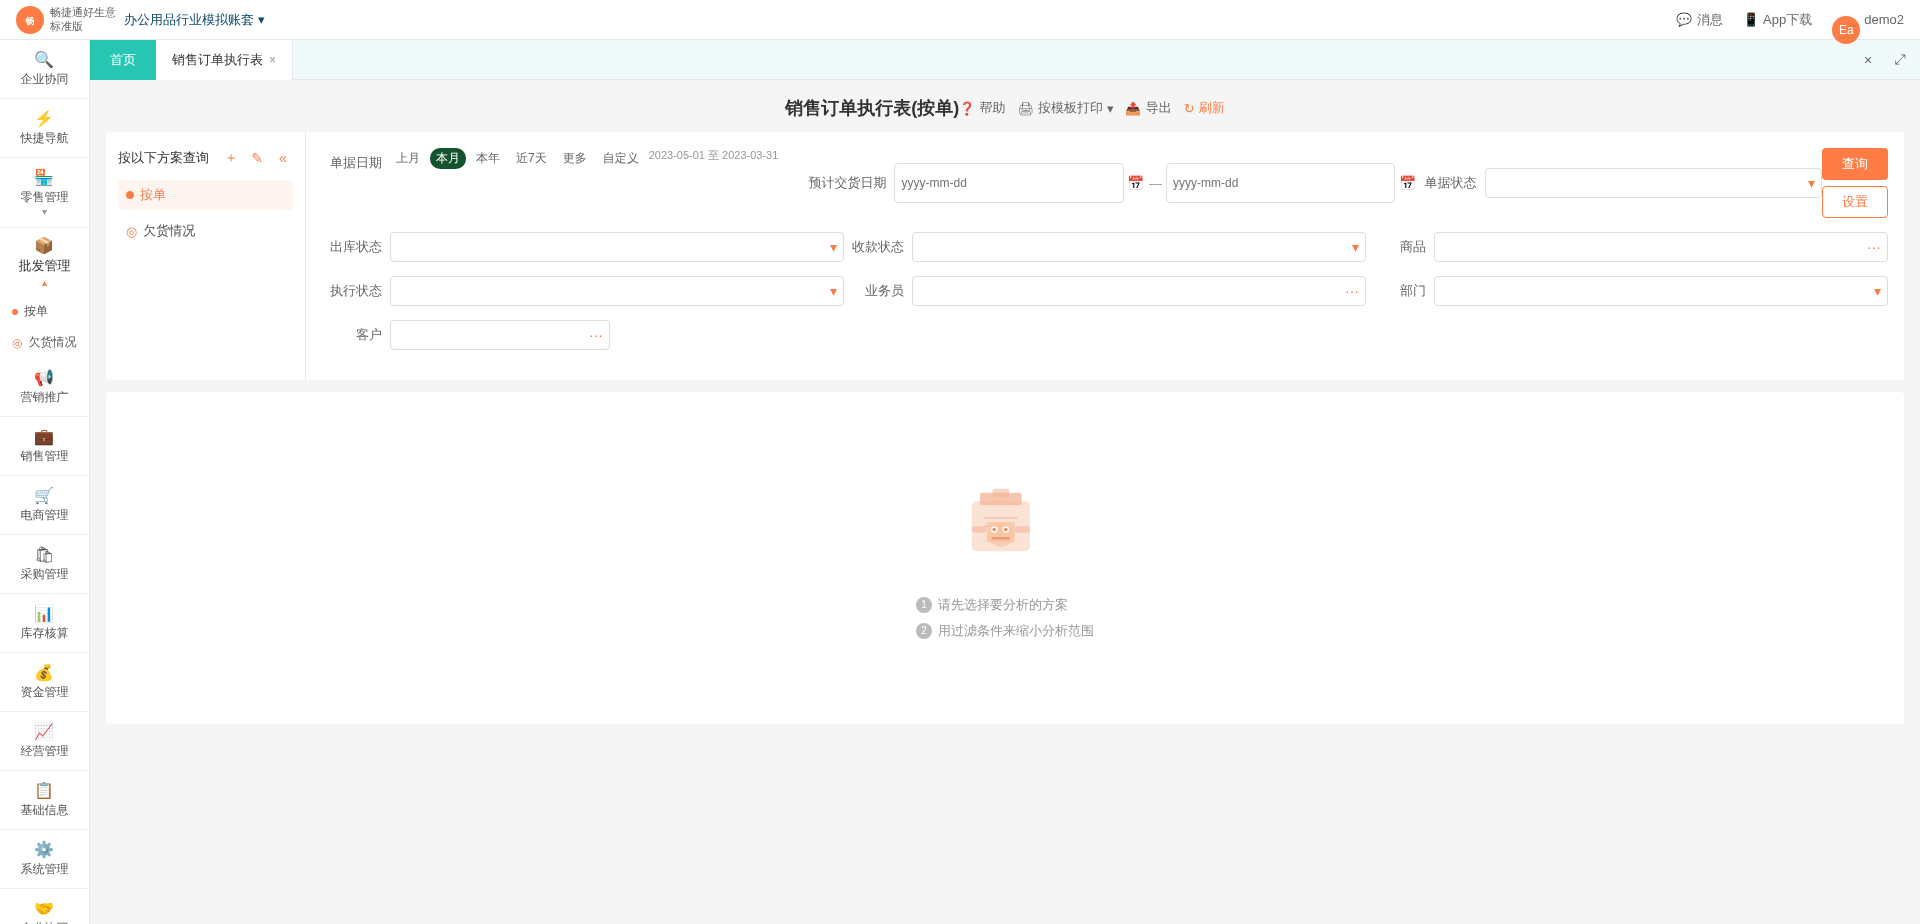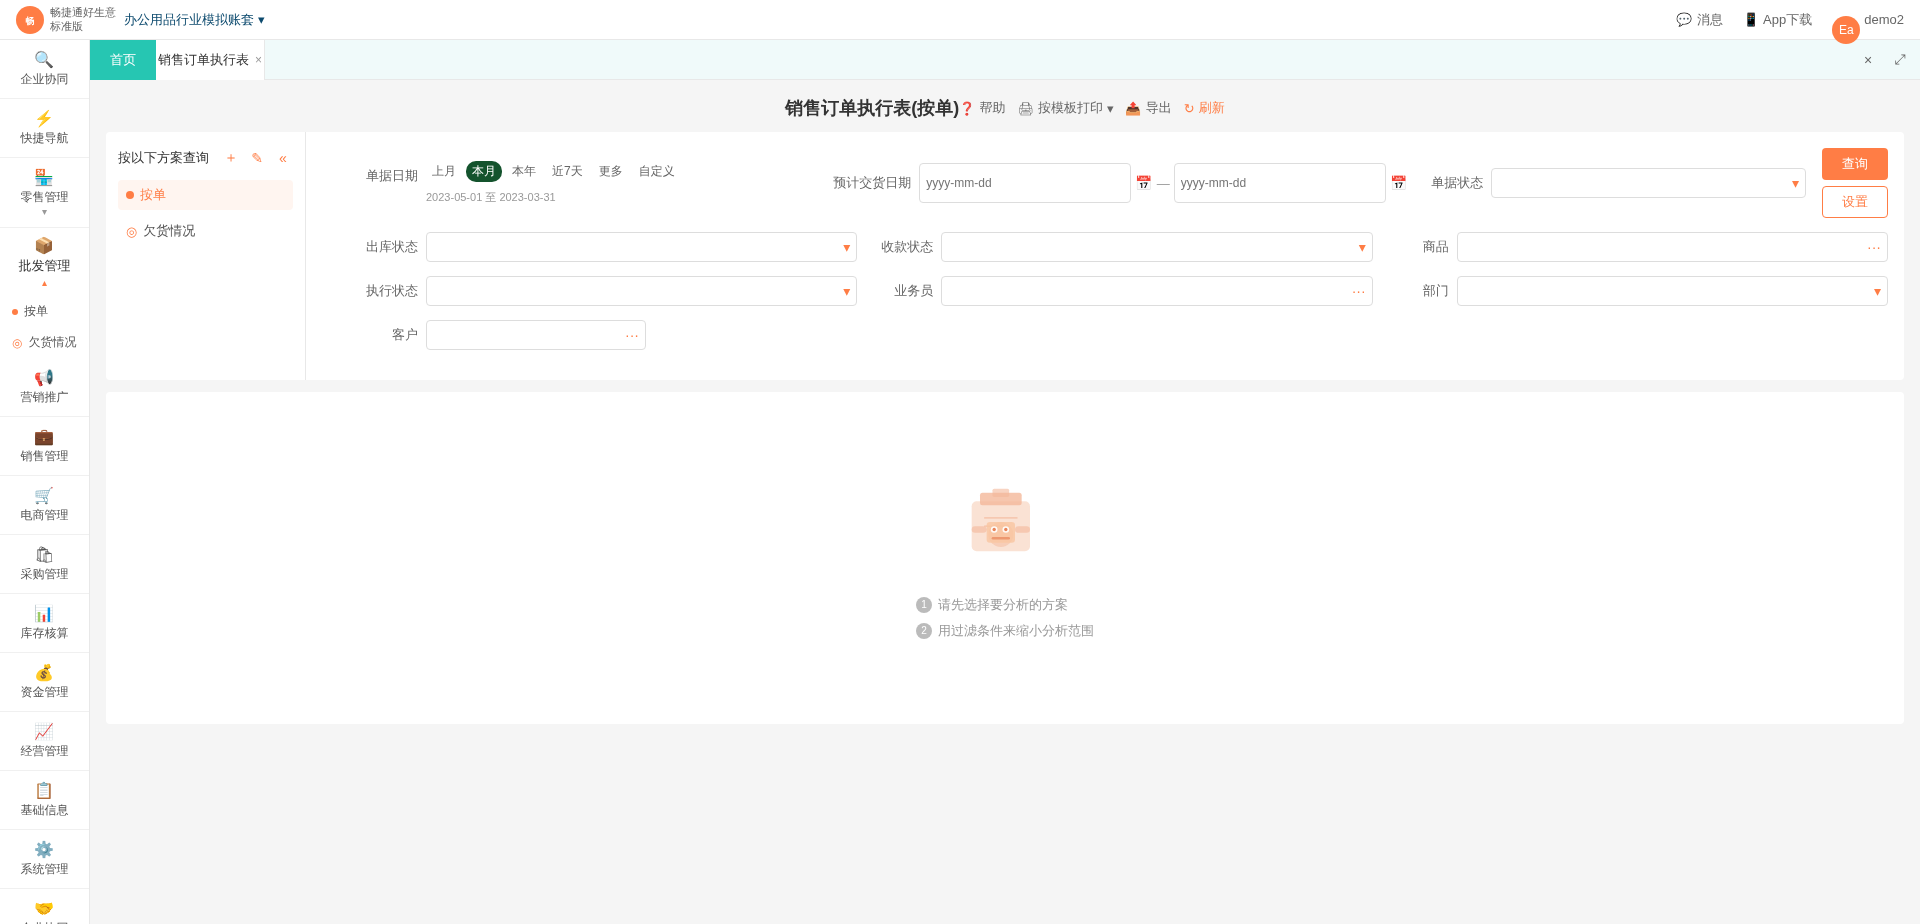--- a/index.html
+++ b/index.html
@@ -124,21 +124,21 @@
       padding: 0 20px;
       height: 44px;
       display: flex;
       align-items: center;
       color: #fff;
       background: #26c6b2;
       font-size: 13px;
       cursor: pointer;
     }
     .tab-active {
-      padding: 0 2px;
+      padding: 0 16px;
       height: 40px;
       display: flex;
       align-items: center;
       color: #333;
       background: #fff;
       font-size: 13px;
       cursor: pointer;
       border-right: 1px solid #e8e8e8;
       gap: 6px;
     }
@@ -271,24 +271,21 @@
       color: #555;
     }
 
     
     .filter-right-panel {
       flex: 1;
       padding: 16px;
     }
     .filter-row {
       display: flex;
-      align-items: center;
-      gap: 16px;
       margin-bottom: 14px;
-      margin-left: 36px;
     }
     .filter-field {
       display: flex;
       align-items: center;
       gap: 8px;
       flex: 1;
     }
     .filter-label {
       color: #666;
       font-size: 13px;
@@ -655,21 +652,21 @@
               <span>欠货情况</span>
             </div>
           </div>
 
           <div class="filter-right-panel">
 
             <div class="filter-row">
 
               <div style="display:flex;align-items:flex-start;gap:8px;flex:1.2;">
                 <span class="filter-label" style="padding-top:6px;">单据日期</span>
-                <div style="display:flex;flex-direction:column;gap:4px;flex:1;">
+                <div style="display:flex;flex-direction:row;gap:4px;flex:1;">
                   <div class="date-tabs">
                     <span class="date-tab">上月</span>
                     <span class="date-tab active">本月</span>
                     <span class="date-tab">本年</span>
                     <span class="date-tab">近7天</span>
                     <span class="date-tab">更多</span>
                     <span class="date-tab">自定义</span>
                   </div>
                   <div class="date-range-text">2023-05-01 至 2023-03-31</div>
                 </div>

